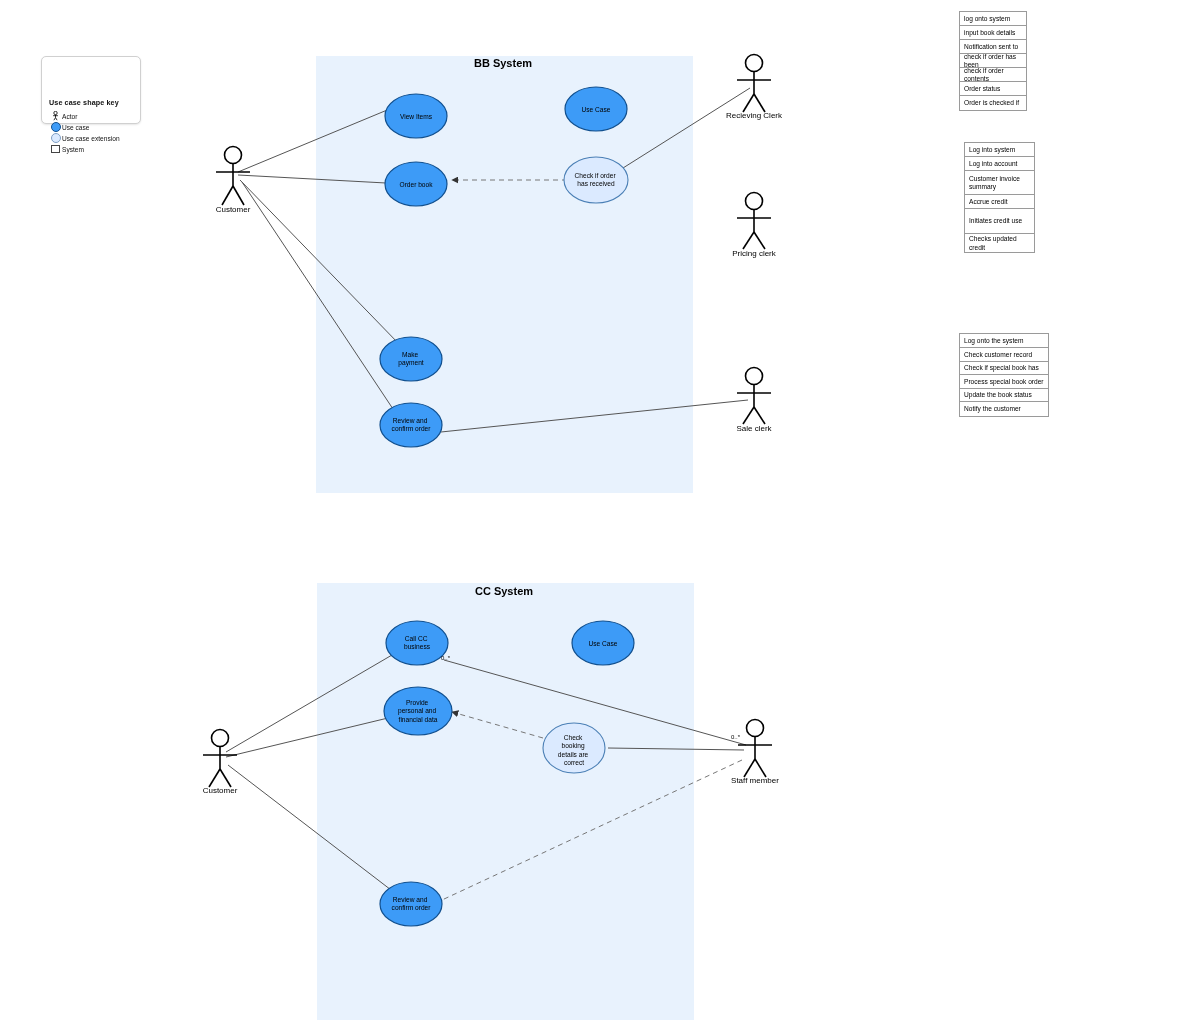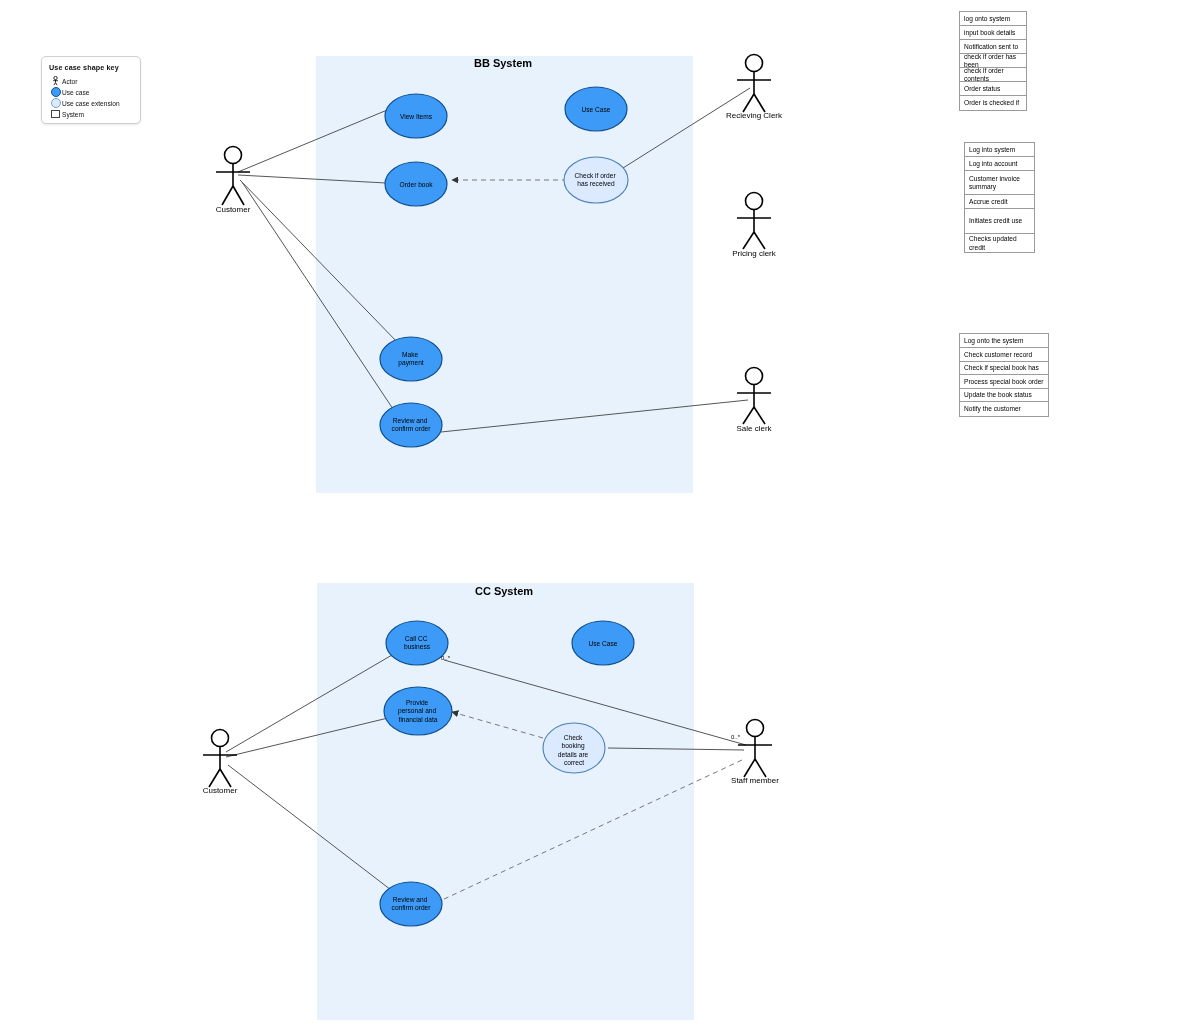--- a/index.html
+++ b/index.html
@@ -39,20 +39,21 @@
     box-shadow: 0 1px 2px rgba(0,0,0,0.10);
     padding: 6px 7px;
     box-sizing: border-box;
   }
   .legend-title {
     font-size: 7.2px;
     font-weight: bold;
     color: #111111;
     margin-bottom: 4px;
     letter-spacing: 0.1px;
+    margin-top: 35px;
   }
   .legend-row {
     display: flex;
     align-items: center;
     height: 10.5px;
     margin-bottom: 0.5px;
   }
   .legend-glyph {
     width: 13px;
     min-width: 13px;

